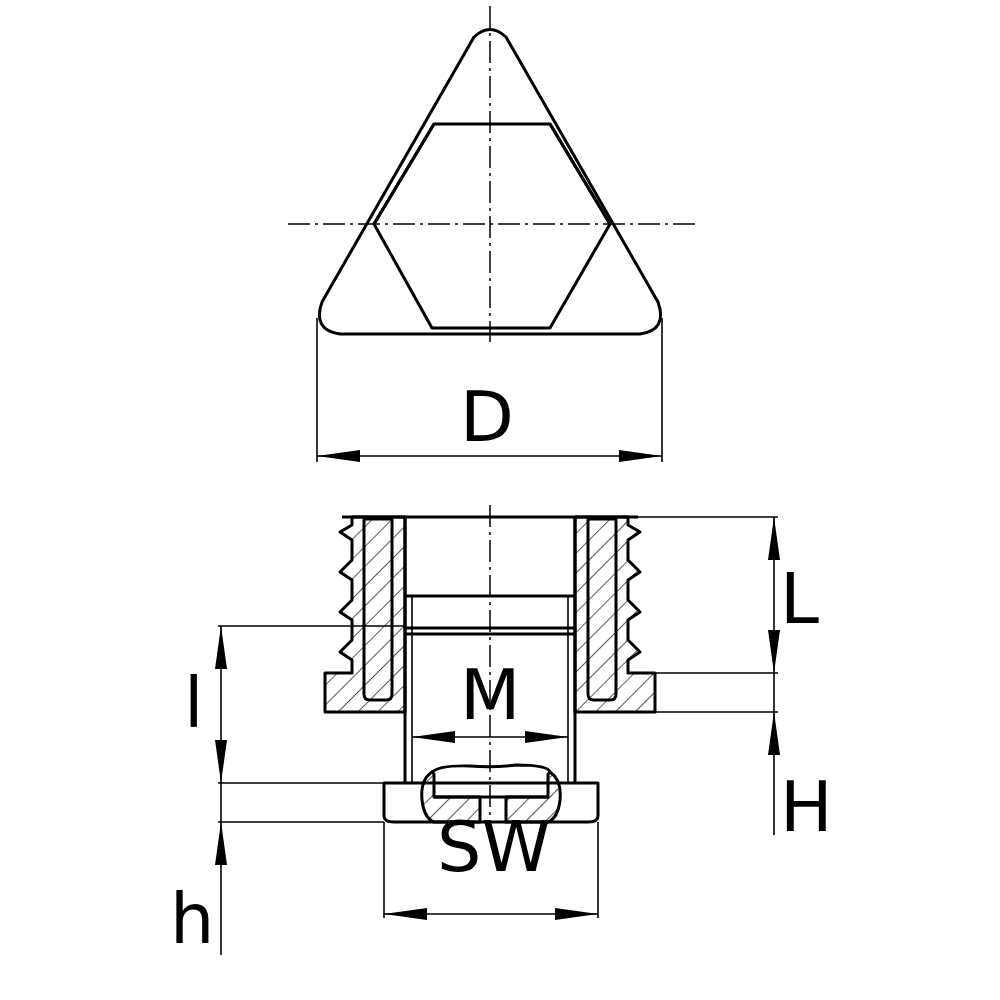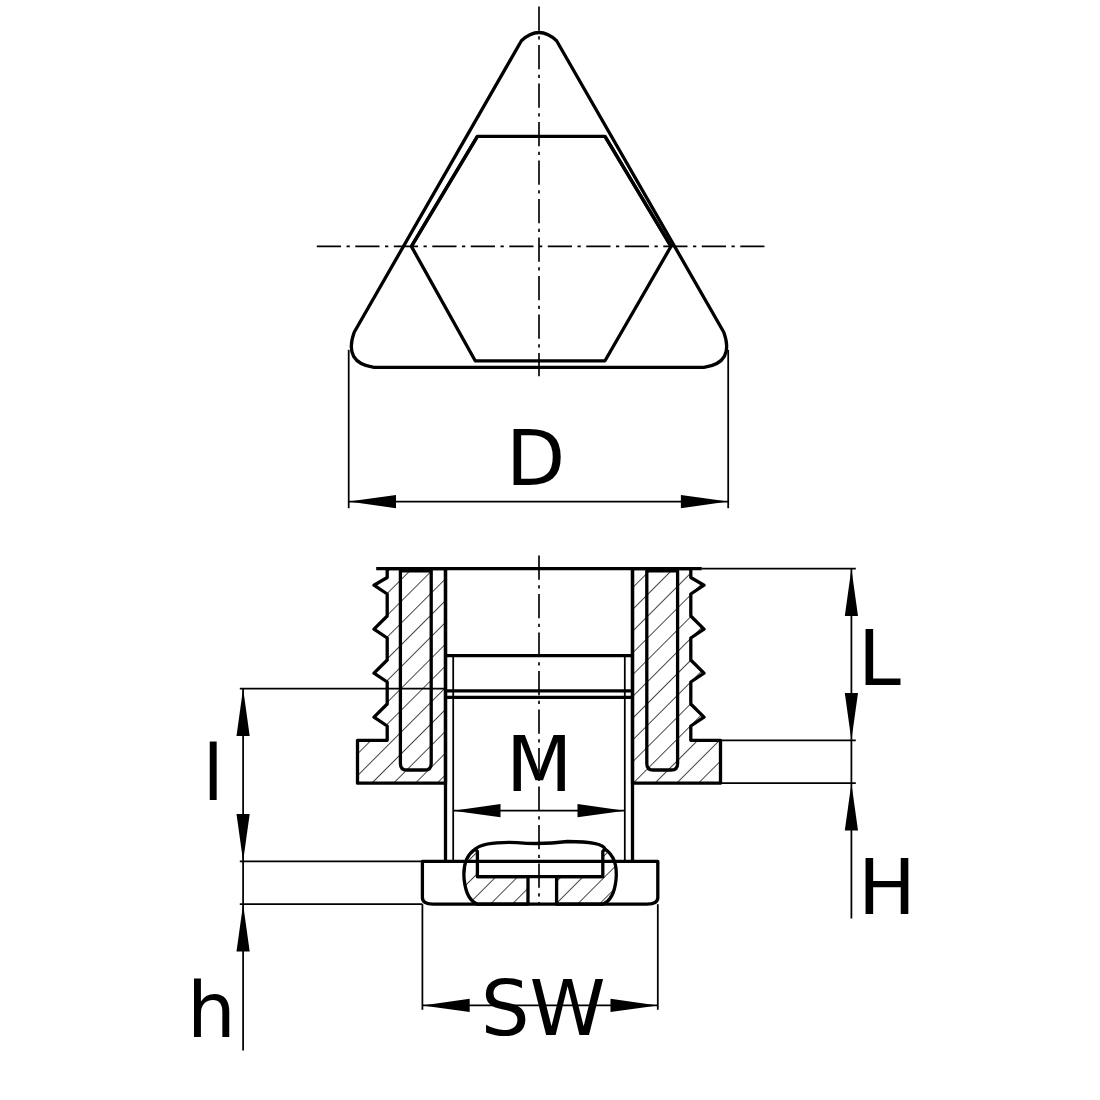--- a/index.html
+++ b/index.html
@@ -113,14 +113,14 @@
     <polygon class="arrow" points="598,914 555,908 555,920"></polygon>
   </g>
 </svg>
 
 <div class="lbl" style="left:460px; top:382px; font-size:70px;">D</div>
 <div class="lbl" style="left:780px; top:564px; font-size:70px;">L</div>
 <div class="lbl" style="left:780px; top:772px; font-size:70px;">H</div>
 <div class="lbl" style="left:184px; top:668px; font-size:70px;">l</div>
 <div class="lbl" style="left:170px; top:884px; font-size:70px;">h</div>
 <div class="lbl" style="left:460px; top:660px; font-size:70px;">M</div>
-<div class="lbl" style="left:437px; top:882px; font-size:70px;">SW</div>
+<div class="lbl" style="left:437px; top:812px; font-size:70px;">SW</div>
 </div>
 
 </body></html>

